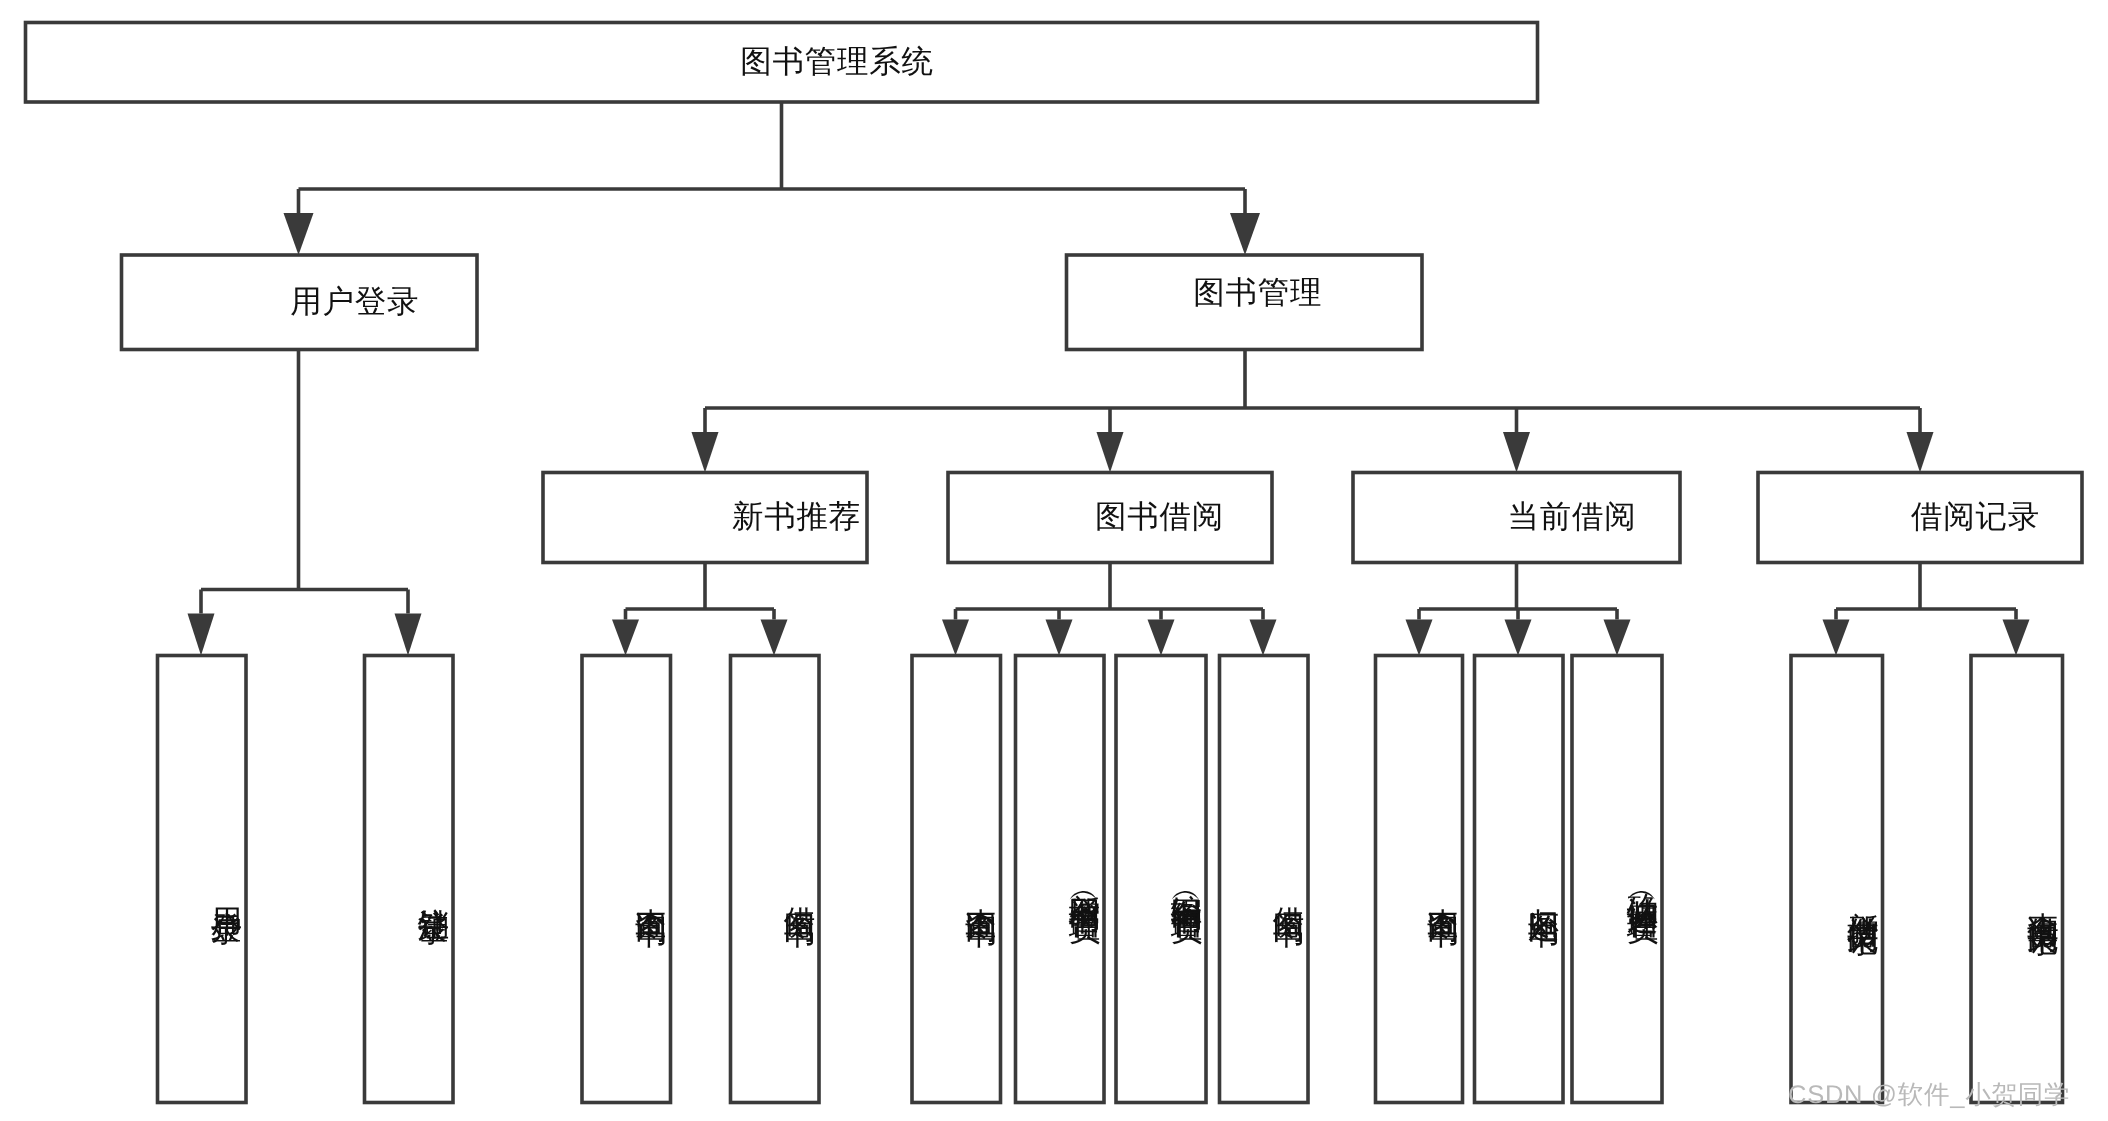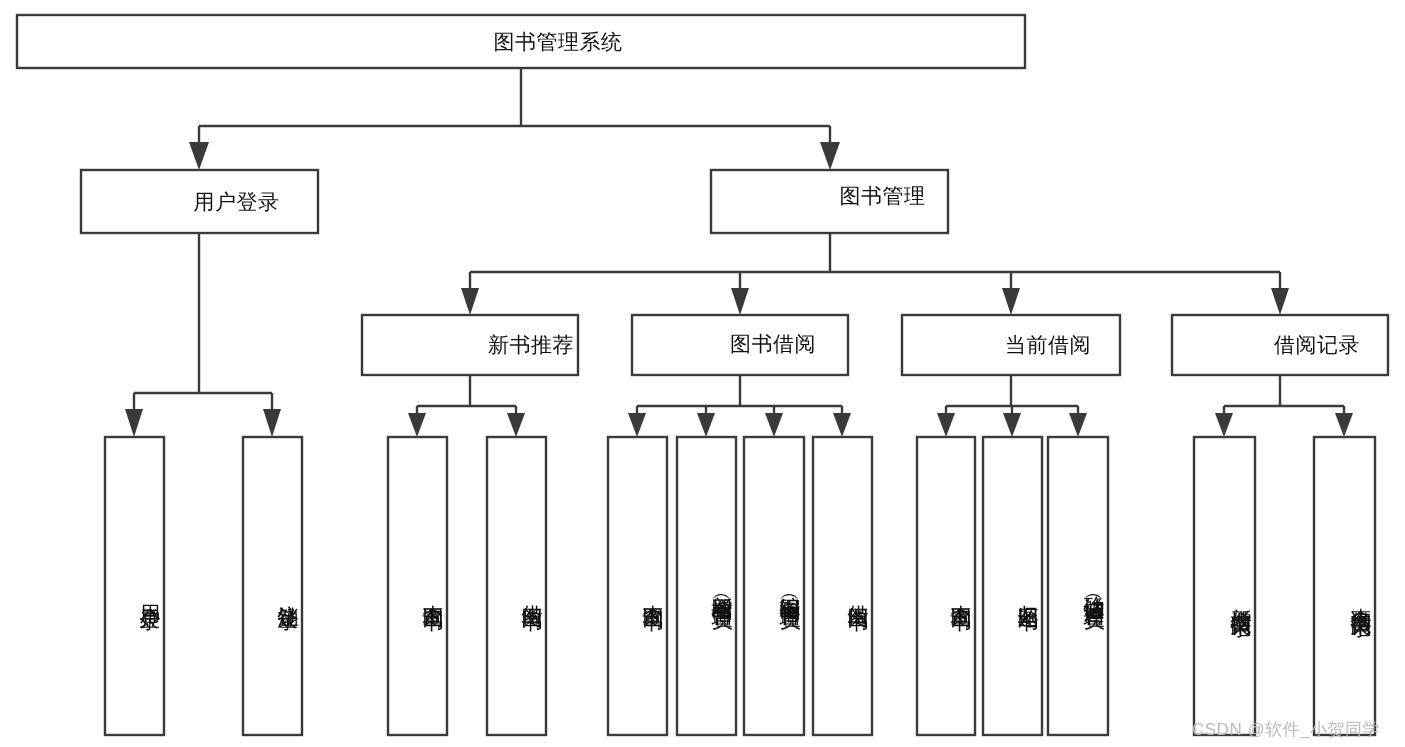--- a/index.html
+++ b/index.html
@@ -179,24 +179,24 @@
       <path class="connector" d="M 1344 406 L 1344 413"></path>
       <polygon class="arrow-head" points="1215,413 1233,413 1224,437"></polygon>
       <polygon class="arrow-head" points="1335,413 1353,413 1344,437"></polygon>
     </g>
 
   </svg>
 
   <div class="node-label-h" style="left:17px; top:15px; width:1008px; height:53px;">图书管理系统</div>
 
   <div class="node-label-h" style="left:81px; top:170px; width:237px; height:63px;">用户登录</div>
-  <div class="node-label-h" style="left:727px; top:170px; width:237px; height:51px;">图书管理</div>
+  <div class="node-label-h" style="left:683px; top:170px; width:237px; height:51px;">图书管理</div>
 
   <div class="node-label-h" style="left:362px; top:315px; width:216px; height:60px;padding-left:24px;">新书推荐</div>
-  <div class="node-label-h" style="left:632px; top:315px; width:208px; height:60px;font-family:Liberation Serif, serif;">图书借阅</div>
+  <div class="node-label-h" style="left:632px; top:315px; width:208px; height:60px;">图书借阅</div>
   <div class="node-label-h" style="left:1172px; top:315px; width:216px; height:60px;">借阅记录</div>
   <div class="node-label-h" style="left:902px; top:315px; width:218px; height:60px;">当前借阅</div>
 
   <div class="node-label-v" style="left:105px; top:437px; width:59px; height:298px;">用户登录</div>
   <div class="node-label-v" style="left:243px; top:437px; width:59px; height:298px;">注销登录</div>
   <div class="node-label-v" style="left:388px; top:437px; width:59px; height:298px;">查询图书</div>
   <div class="node-label-v" style="left:487px; top:437px; width:59px; height:298px;">借阅图书</div>
   <div class="node-label-v" style="left:608px; top:437px; width:59px; height:298px;">查询图书</div>
   <div class="node-label-v" style="left:677px; top:437px; width:59px; height:298px; padding-top:4px;">新增图书（管理员）</div>
   <div class="node-label-v" style="left:744px; top:437px; width:60px; height:298px; padding-top:4px;">编辑图书（管理员）</div>

